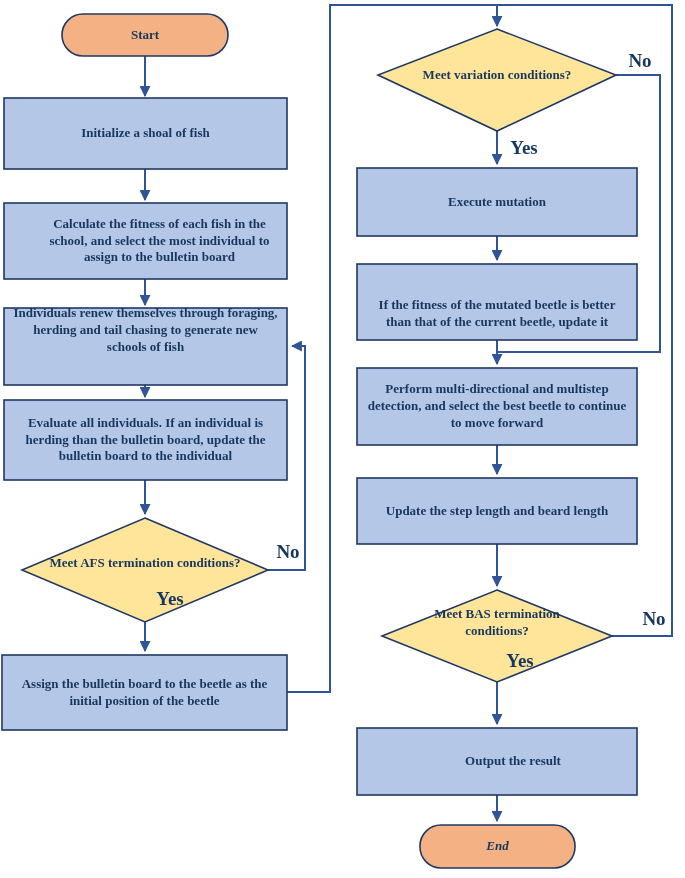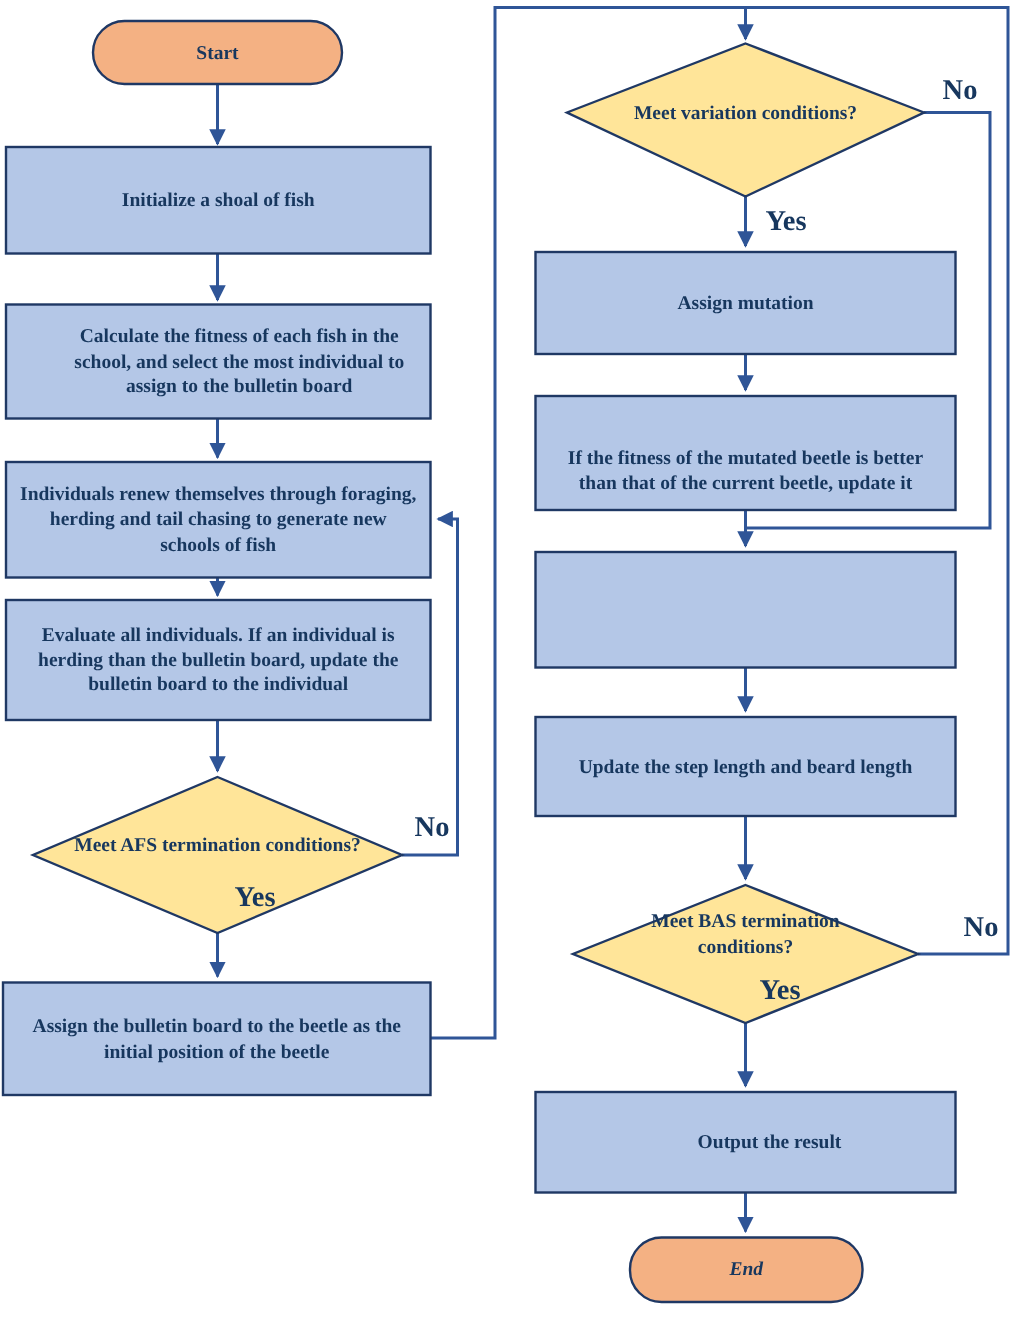--- a/index.html
+++ b/index.html
@@ -82,28 +82,29 @@
     <rect class="process" x="357" y="368" width="280" height="77"></rect>
     <rect class="process" x="357" y="478" width="280" height="66"></rect>
     <polygon class="decision" points="497,590 612,636 497,682 382,636"></polygon>
     <rect class="process" x="357" y="728" width="280" height="67"></rect>
     <rect class="terminal" x="420" y="825" width="155" height="43" rx="21"></rect>
   </svg>
 
   <div class="node-label" style="left:62px;  top:14px;  width:166px; height:42px;">Start</div>
   <div class="node-label" style="left:4px;   top:98px;  width:283px; height:71px;">Initialize a shoal of fish</div>
   <div class="node-label" style="left:4px;   top:203px; width:283px; height:76px;padding-left:36px;">Calculate the fitness of each fish in the school, and select the most individual to assign to the bulletin board</div>
-  <div class="node-label" style="left:4px;   top:308px; width:283px; height:77px;">Individuals renew themselves through foraging, herding and tail chasing to generate new schools of fish</div>
+  <div class="node-label" style="left:4px;   top:292px; width:283px; height:77px;">Individuals renew themselves through foraging, herding and tail chasing to generate new schools of fish</div>
   <div class="node-label" style="left:4px;   top:400px; width:283px; height:80px;">Evaluate all individuals. If an individual is herding than the bulletin board, update the bulletin board to the individual</div>
   <div class="node-label" style="left:38px;  top:524px; width:214px; height:78px;">Meet AFS termination conditions?</div>
   <div class="node-label" style="left:2px;   top:655px; width:285px; height:75px;">Assign the bulletin board to the beetle as the initial position of the beetle</div>
 
   <div class="node-label" style="left:390px; top:60px;  width:214px; height:30px;">Meet variation conditions?</div>
-  <div class="node-label" style="left:357px; top:168px; width:280px; height:68px;">Assign mutation</div>
+  <div class="node-label" style="left:357px; top:168px; width:280px; height:68px;">Execute mutation</div>
   <div class="node-label" style="left:357px; top:264px; width:280px; height:76px;margin-top:12px;">If the fitness of the mutated beetle is better than that of the current beetle, update it</div>
+  <div class="node-label" style="left:357px; top:368px; width:280px; height:77px;">Perform multi-directional and multistep detection, and select the best beetle to continue to move forward</div>
   <div class="node-label" style="left:357px; top:478px; width:280px; height:66px;border-radius:13px;">Update the step length and beard length</div>
   <div class="node-label" style="left:395px; top:598px; width:204px; height:50px;">Meet BAS termination conditions?</div>
   <div class="node-label" style="left:357px; top:728px; width:312px; height:67px;">Output the result</div>
   <div class="node-label" style="left:420px; top:825px; width:155px; height:43px;font-style:italic;">End</div>
 
   <div class="edge-label" style="left:148px; top:588px; width:44px;">Yes</div>
   <div class="edge-label" style="left:270px; top:541px; width:36px;">No</div>
   <div class="edge-label" style="left:502px; top:137px; width:44px;">Yes</div>
   <div class="edge-label" style="left:620px; top:50px;  width:40px;">No</div>
   <div class="edge-label" style="left:498px; top:650px; width:44px;">Yes</div>

